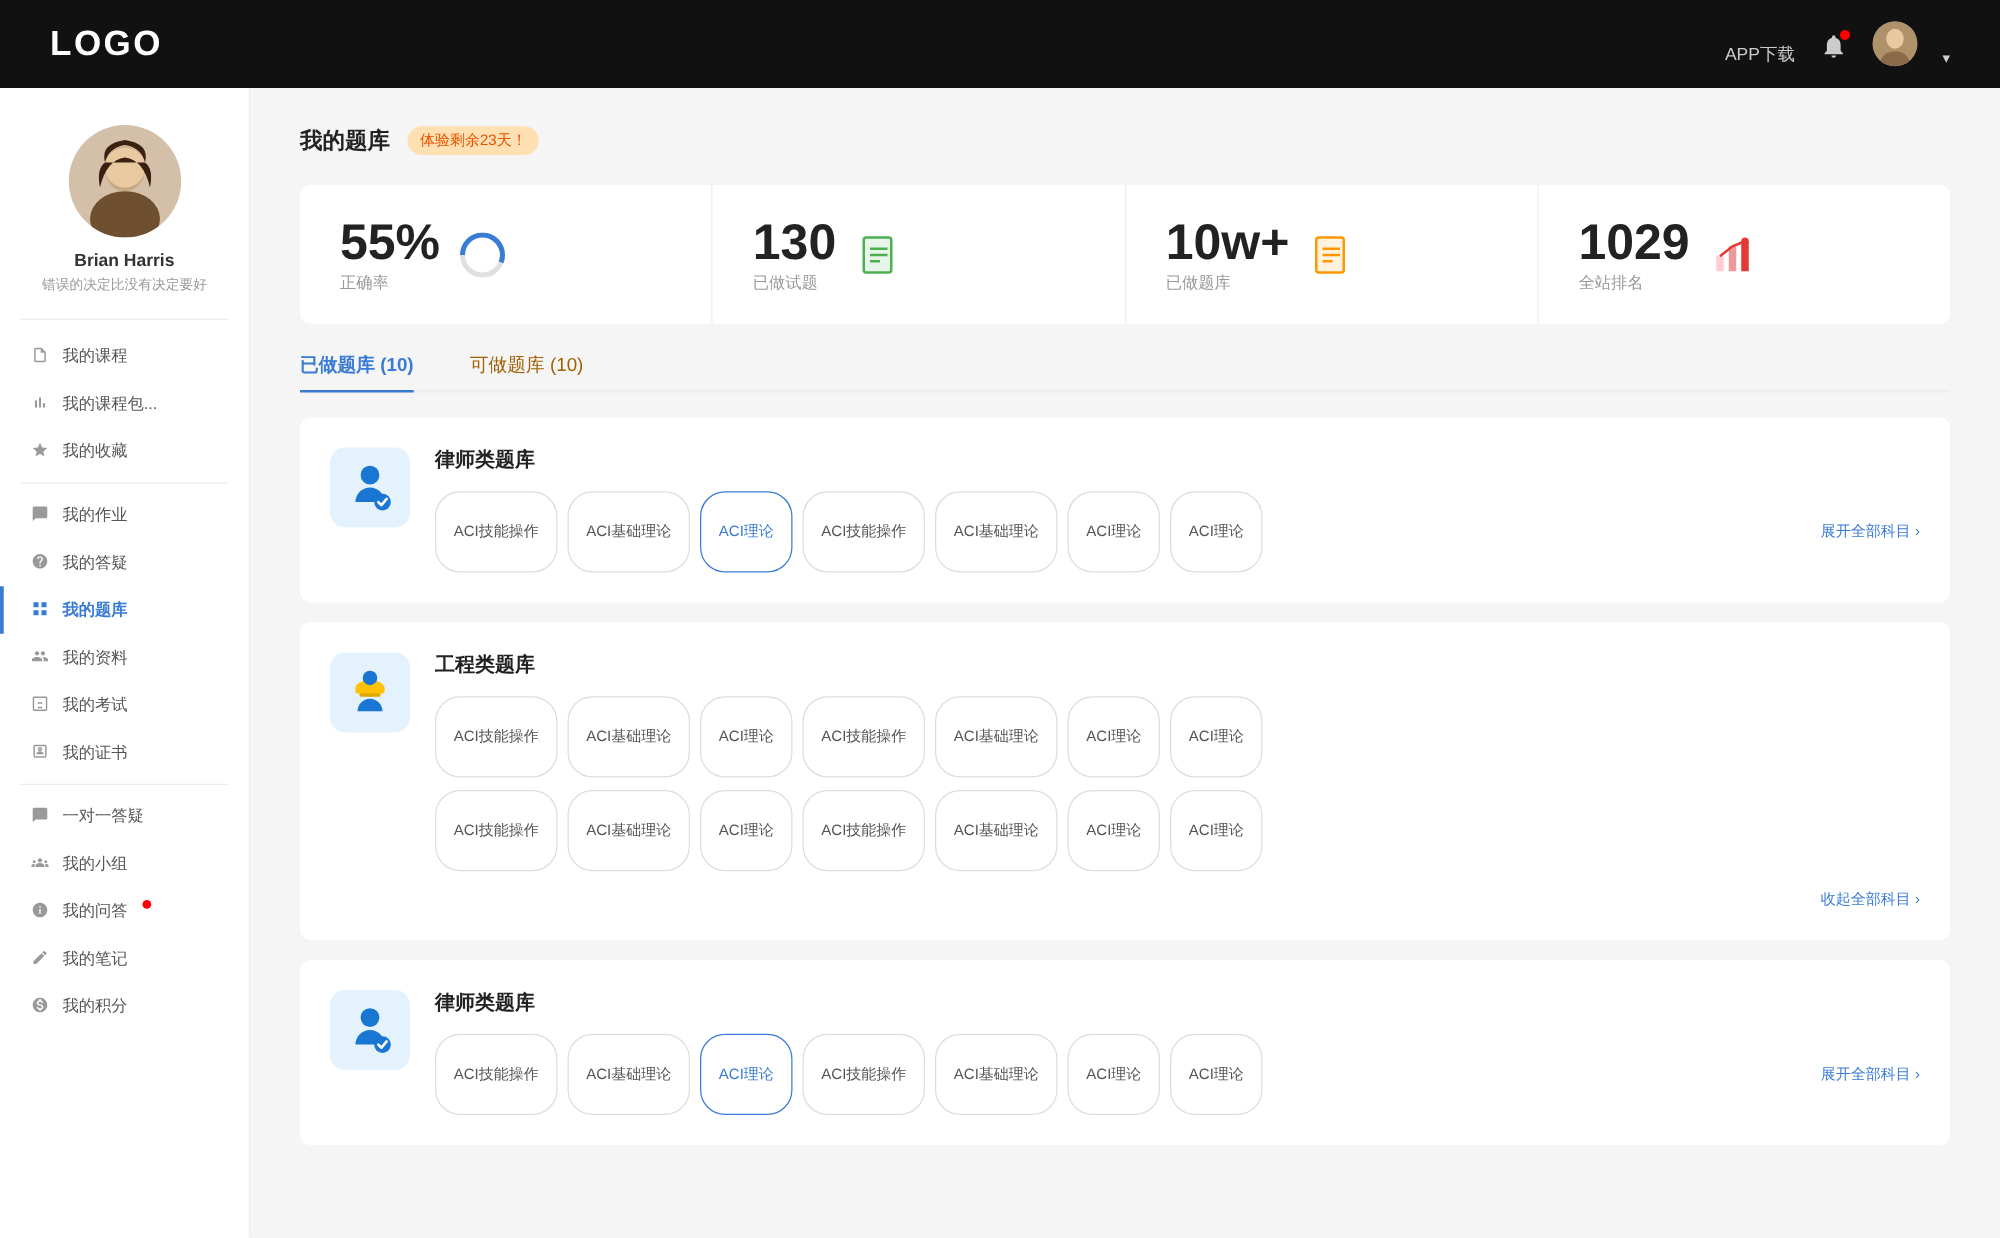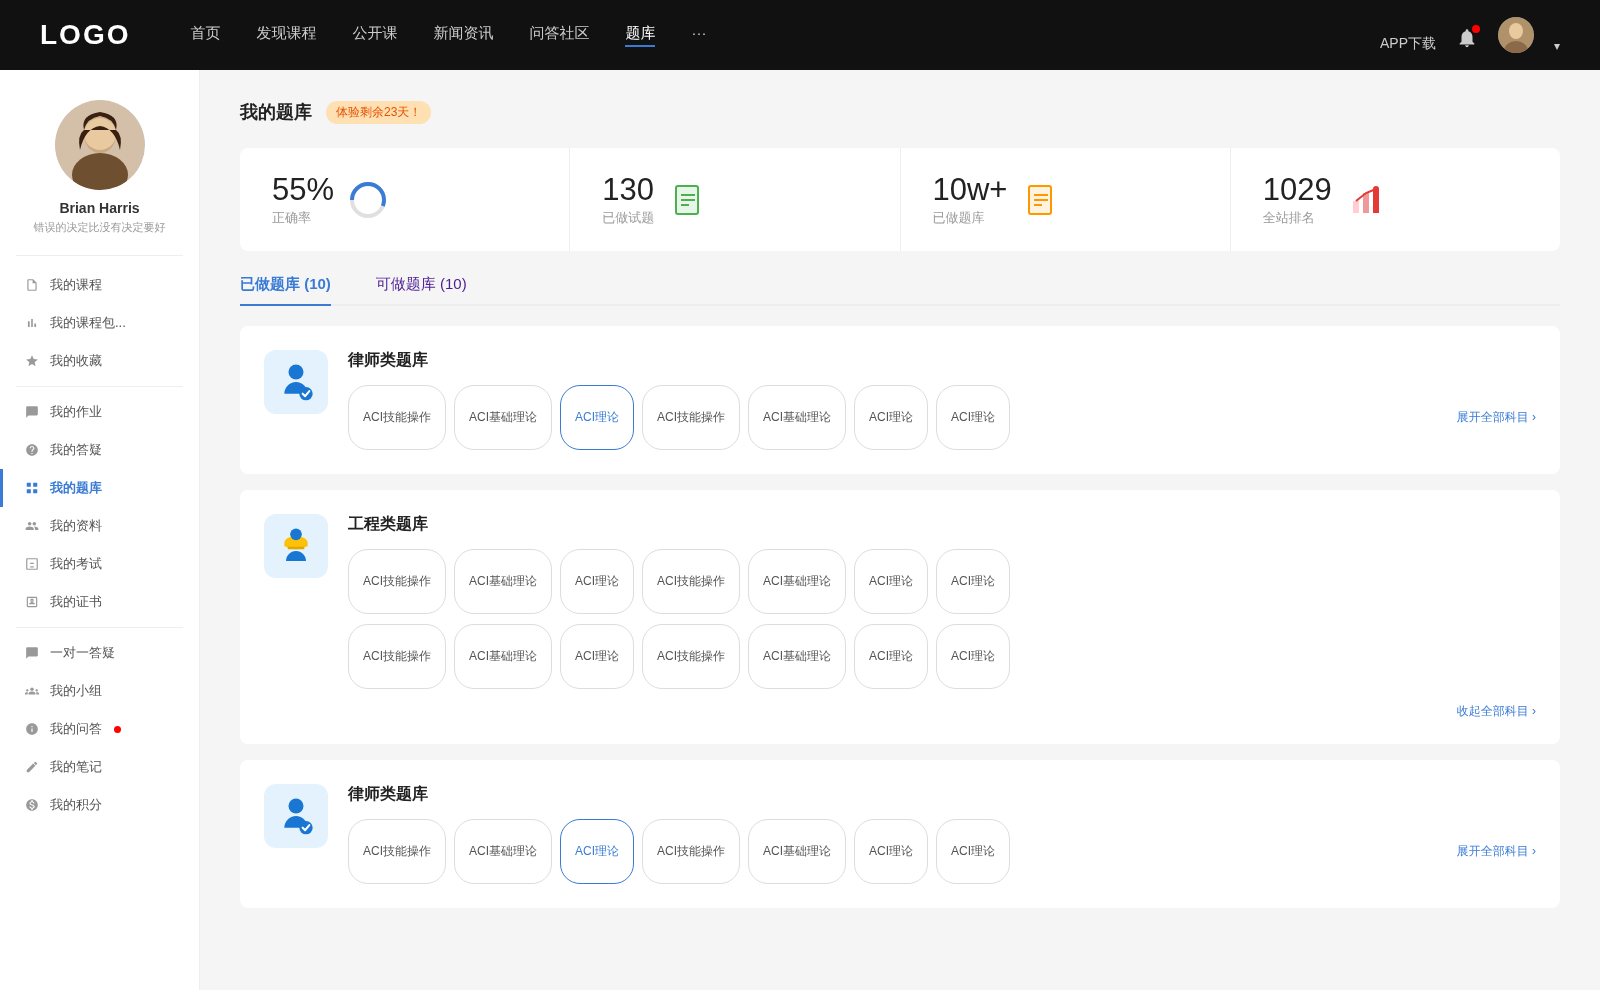--- a/index.html
+++ b/index.html
@@ -123,21 +123,20 @@
     .sidebar-motto {
       font-size: 11px;
       color: #999;
       text-align: center;
     }
     .sidebar-menu {
       padding: 10px 0;
     }
     .sidebar-item {
       display: flex;
-      align-items: center;
       gap: 10px;
       padding: 10px 24px;
       cursor: pointer;
       font-size: 13px;
       color: #555;
       position: relative;
     }
     .sidebar-item.active {
       color: #3a7bd5;
       font-weight: 600;
@@ -209,22 +208,22 @@
       flex: 1;
       padding: 24px 32px;
       display: flex;
       align-items: center;
       gap: 16px;
       border-right: 1px solid #eee;
     }
     .stat-item:last-child { border-right: none; }
     .stat-text { }
     .stat-value {
-      font-size: 31px;
-      font-weight: 400;
+      font-size: 40px;
+      font-weight: 700;
       color: #222;
       display: block;
     }
     .stat-label {
       font-size: 13px;
       color: #999;
     }
     .stat-icon {
       width: 36px; height: 36px;
       display: flex; align-items: center; justify-content: center;
@@ -232,21 +231,21 @@
 
     
     .tabs {
       display: flex;
       gap: 45px;
       margin-bottom: 20px;
       border-bottom: 2px solid #eee;
     }
     .tab {
       font-size: 15px;
-      color: #4c1d95;
+      color: #a16207;
       cursor: pointer;
       padding-bottom: 10px;
     }
     .tab.active {
       color: #3a7bd5;
       border-bottom: 2px solid #3a7bd5;
       margin-bottom: -2px;
       font-weight: 600;
     }
 
@@ -312,29 +311,20 @@
       flex-wrap: wrap;
       gap: 8px;
       margin-top: 10px;
     }
   </style>
 </head>
 <body>
 
 <nav class="topnav">
   <div class="topnav-logo">LOGO</div>
-  <div class="topnav-links">
-    <span class="topnav-link">首页</span>
-    <span class="topnav-link">发现课程</span>
-    <span class="topnav-link">公开课</span>
-    <span class="topnav-link">新闻资讯</span>
-    <span class="topnav-link">问答社区</span>
-    <span class="topnav-link active">题库</span>
-    <span class="topnav-link">···</span>
-  </div>
   <div class="topnav-right">
     <span class="topnav-appdown">APP下载</span>
     <div class="topnav-bell">
       <svg class="topnav-bell-icon" viewBox="0 0 24 24">
           <path d="M12 22c1.1 0 2-.9 2-2h-4c0 1.1.9 2 2 2zm6-6v-5c0-3.07-1.63-5.64-4.5-6.32V4c0-.83-.67-1.5-1.5-1.5s-1.5.67-1.5 1.5v.68C7.64 5.36 6 7.92 6 11v5l-2 2v1h16v-1l-2-2z" fill="#ccc"></path>
         </svg>
       <div class="topnav-bell-dot"></div>
     </div>
     <div class="topnav-avatar">
       <svg viewBox="0 0 36 36" width="36" height="36">

